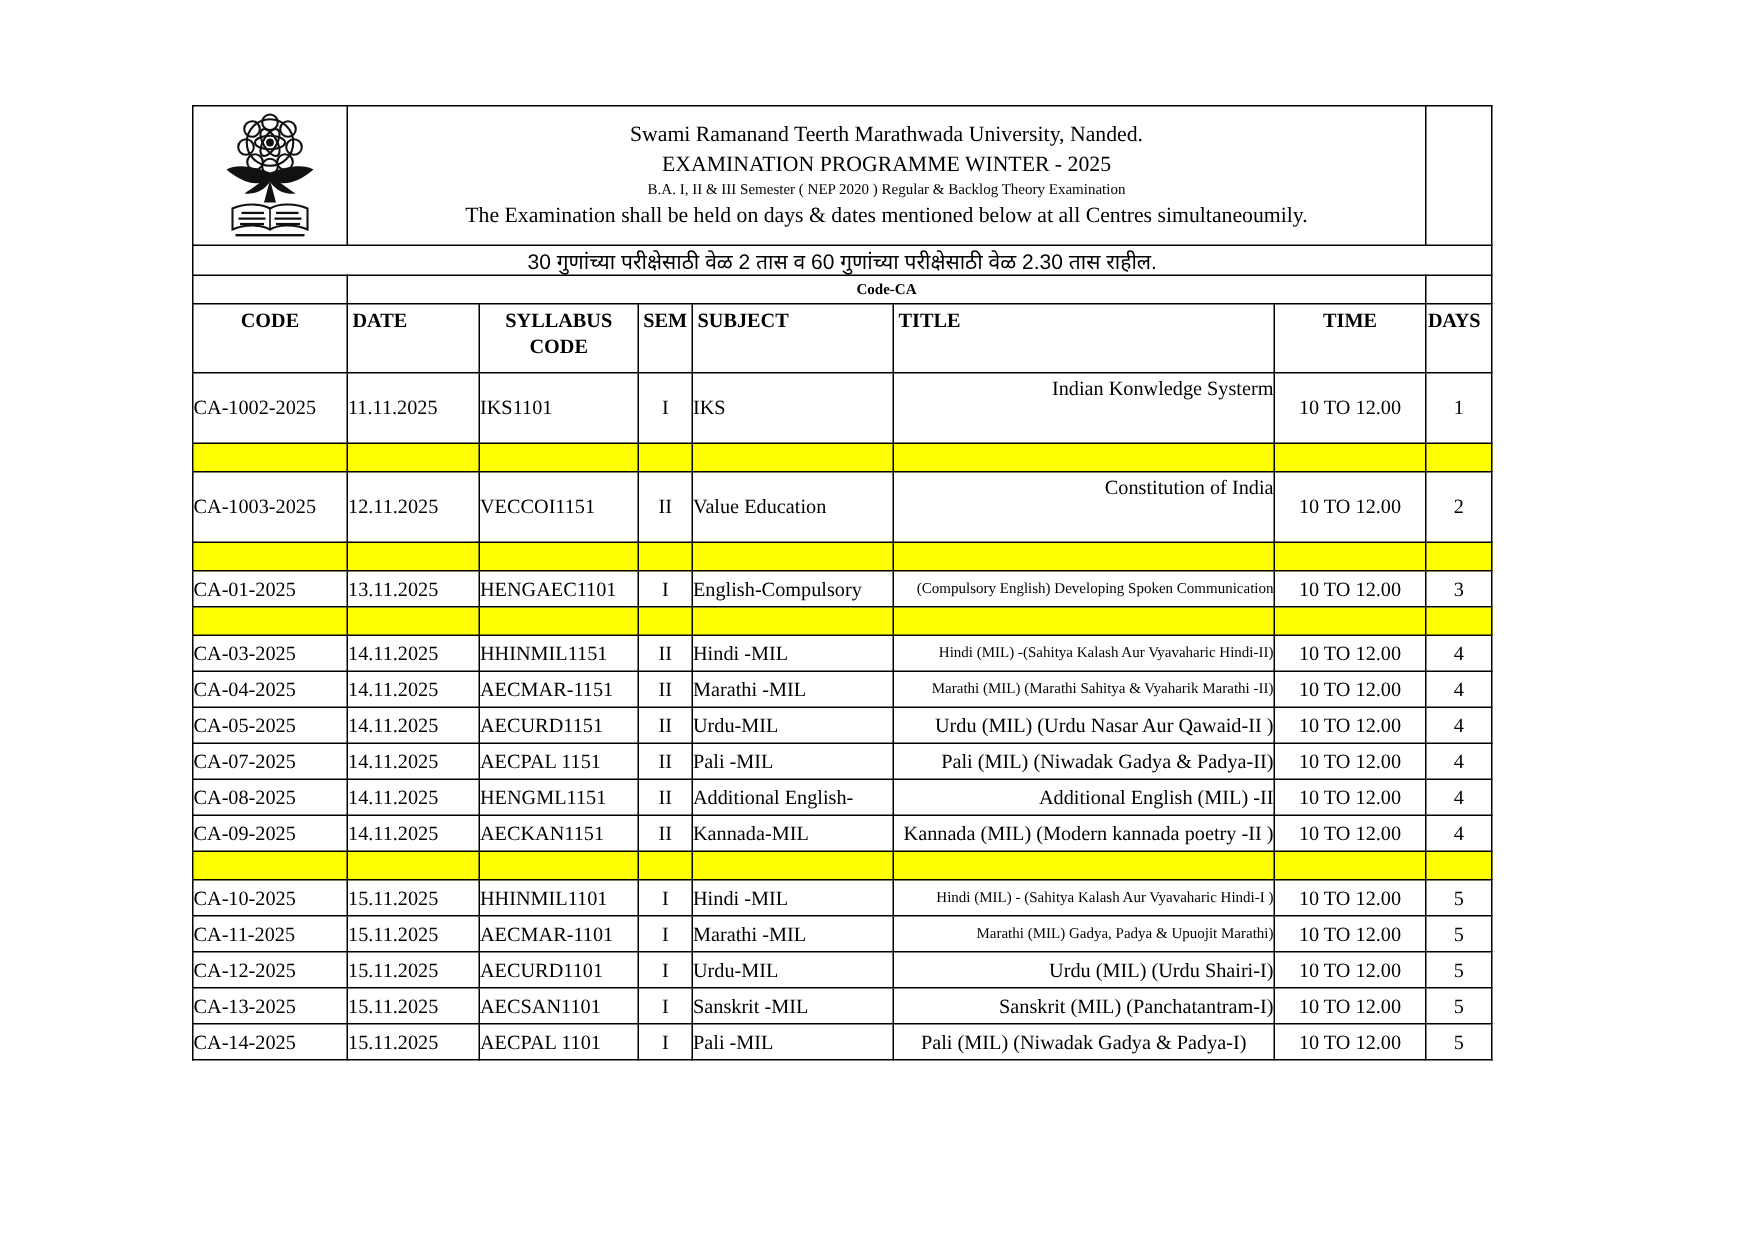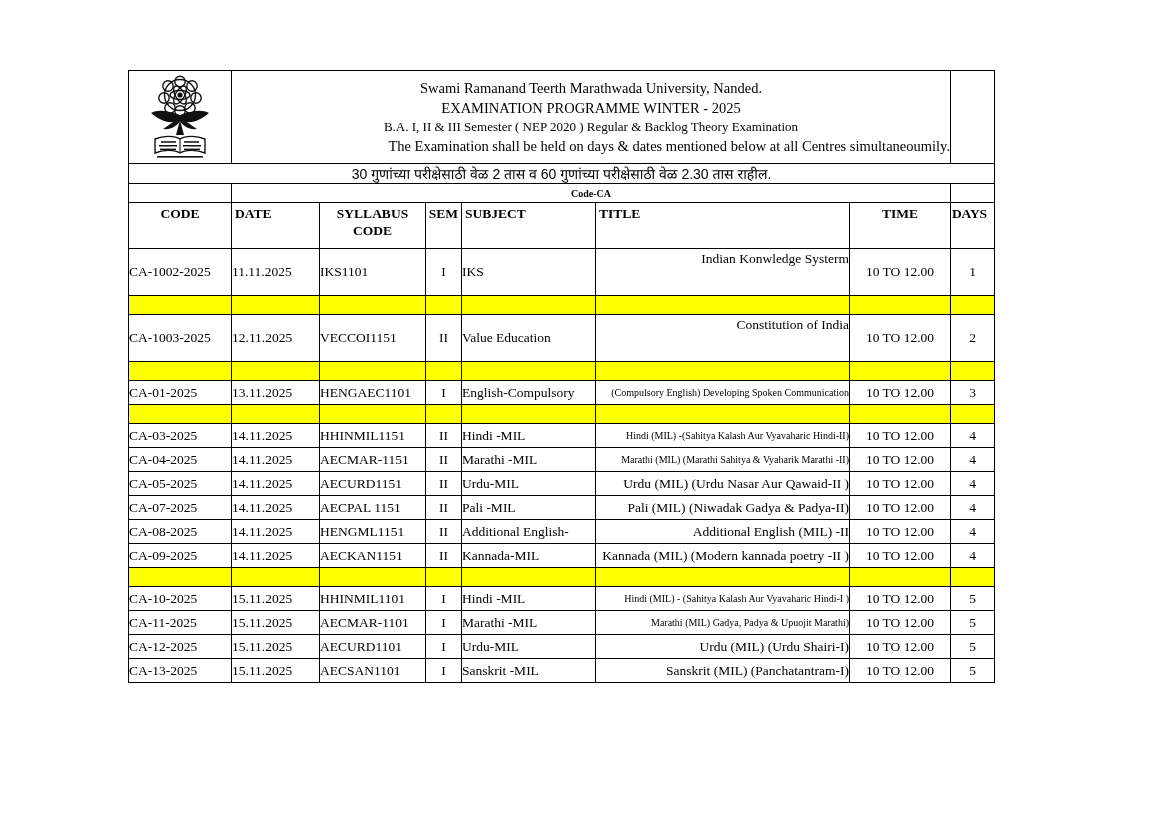--- a/index.html
+++ b/index.html
@@ -66,22 +66,22 @@
     text-align: center;
     line-height: 1.38;
   }
   .title-line {
     display: block;
     font-size: 14.5px;
     white-space: nowrap;
   }
   .title-line.l1 { font-size: 14.5px; }
   .title-line.l2 { font-size: 14.5px; }
-  .title-line.l3 { font-size: 13px; }
-  .title-line.l4 { font-size: 14.5px; text-align: right; }
+  .title-line.l3 { font-size: 10px; }
+  .title-line.l4 { font-size: 14.5px; }
   .blank-right { width: 44px; }
 
   .marathi-cell {
     text-align: center;
     padding: 3px 0 4px 0;
     font-size: 14px;
     font-family: "Liberation Sans", "DejaVu Sans", sans-serif;
     white-space: nowrap;
   }
 
@@ -411,16 +411,26 @@
           <tr class="datarow">
             <td class="cell-code">CA-13-2025</td>
             <td class="cell-date">15.11.2025</td>
             <td class="cell-syl">AECSAN1101</td>
             <td class="cell-sem">I</td>
             <td class="cell-subj">Sanskrit -MIL</td>
             <td class="cell-title">Sanskrit (MIL) (Panchatantram-I)</td>
             <td class="cell-time">10 TO 12.00</td>
             <td class="cell-days">5</td>
           </tr>
+          <tr class="datarow">
+            <td class="cell-code">CA-14-2025</td>
+            <td class="cell-date">15.11.2025</td>
+            <td class="cell-syl">AECPAL 1101</td>
+            <td class="cell-sem">I</td>
+            <td class="cell-subj">Pali -MIL</td>
+            <td class="cell-title ctr">Pali (MIL) (Niwadak Gadya &amp; Padya-I)</td>
+            <td class="cell-time">10 TO 12.00</td>
+            <td class="cell-days">5</td>
+          </tr>
         </tbody>
     </table>
   </div>
 </div>
 
 </body></html>

